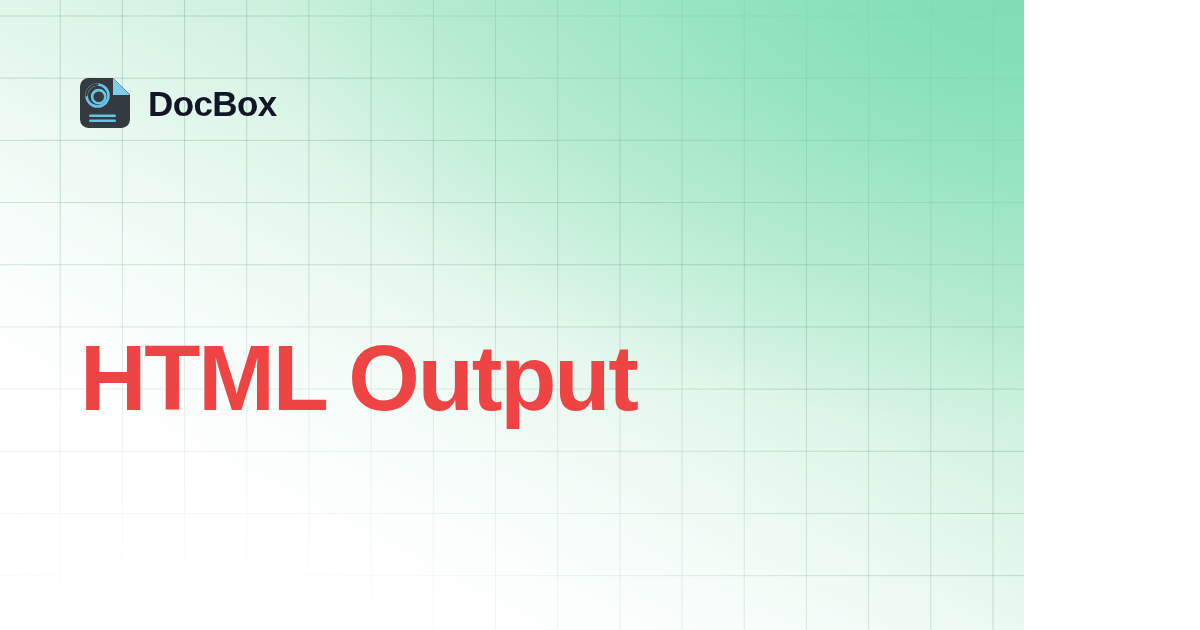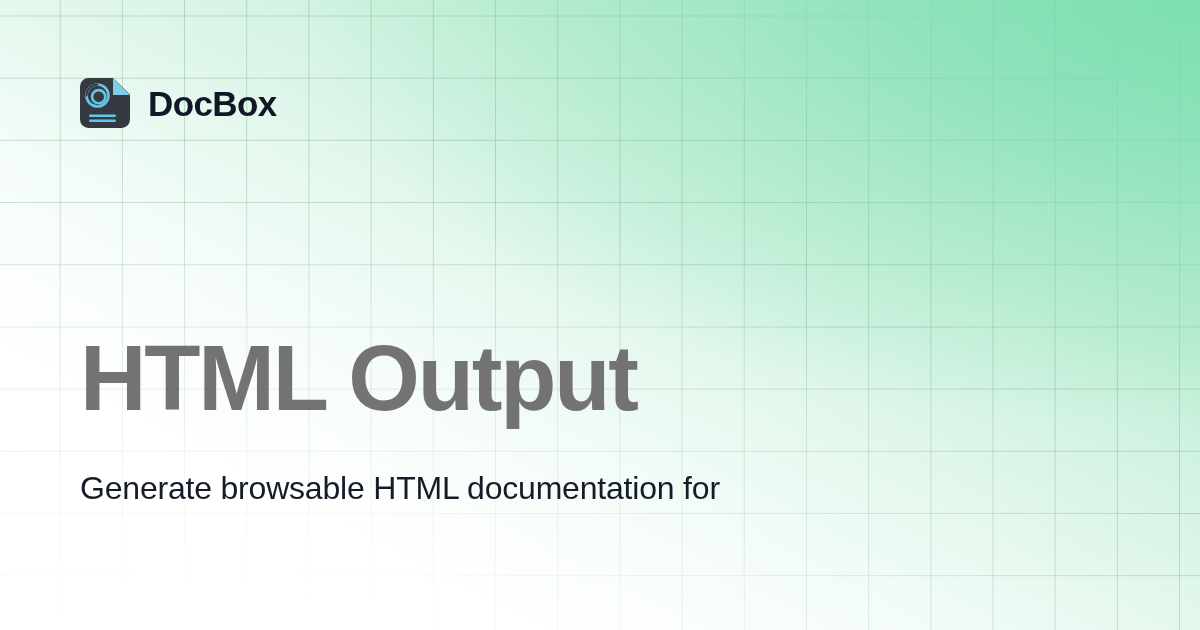--- a/index.html
+++ b/index.html
@@ -10,21 +10,21 @@
     overflow: hidden;
   }
 
   body {
     font-family: "Liberation Sans", sans-serif;
     background: #ffffff;
   }
 
   .card {
     position: relative;
-    width: 1200px;
+    width: 1024px;
     height: 630px;
     overflow: hidden;
     background: #ffffff;
   }
 
   
   .bg-gradient {
     position: absolute;
     inset: 0;
     background:
@@ -104,21 +104,21 @@
 
   
   .headline {
     position: absolute;
     left: 80px;
     top: 330px;
     font-size: 92px;
     font-weight: 700;
     letter-spacing: -2.2px;
     line-height: 1.05;
-    color: #737373;
+    color: #ef4444;
     white-space: nowrap;
   }
 
   
   .subtitle {
     position: absolute;
     left: 80px;
     top: 468px;
     width: 770px;
     font-size: 32px;
@@ -157,17 +157,17 @@
           <rect x="9" y="36.5" width="27" height="2.6" rx="1.3" fill="#63c6e8"></rect>
           <rect x="9" y="41.5" width="27" height="2.6" rx="1.3" fill="#63c6e8"></rect>
         </g>
       </svg>
       <div class="logo-wordmark">DocBox</div>
     </div>
 
     <h1 class="headline">HTML Output</h1>
 
     <p class="subtitle">
-      <span>Generate browsable HTML documentation for</span><br>
+      <br>
     </p>
 
   </div>
 </div>
 
 </body></html>

